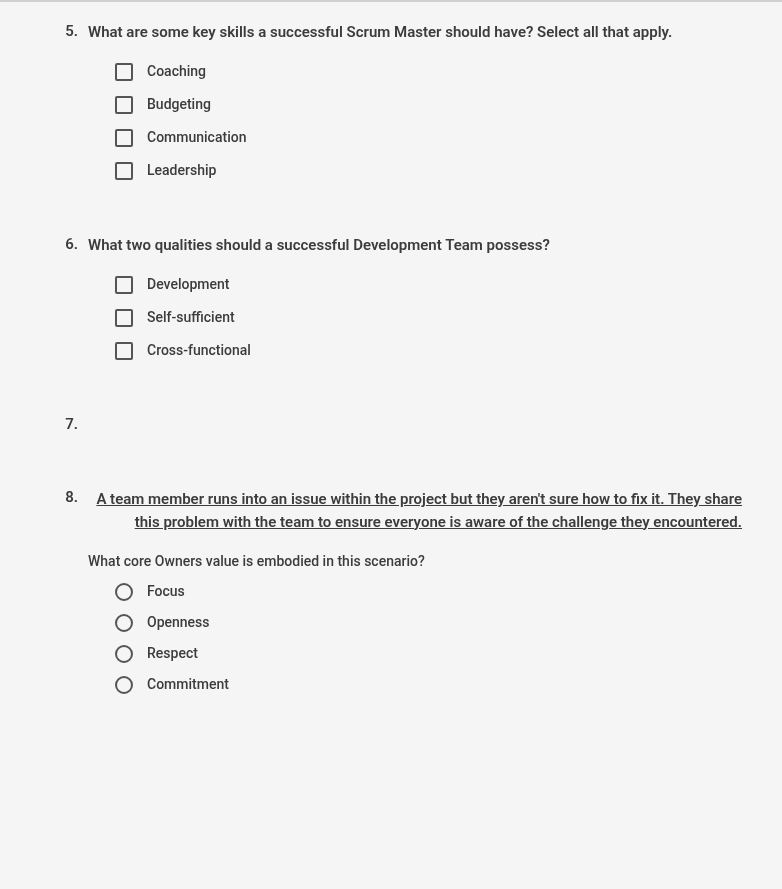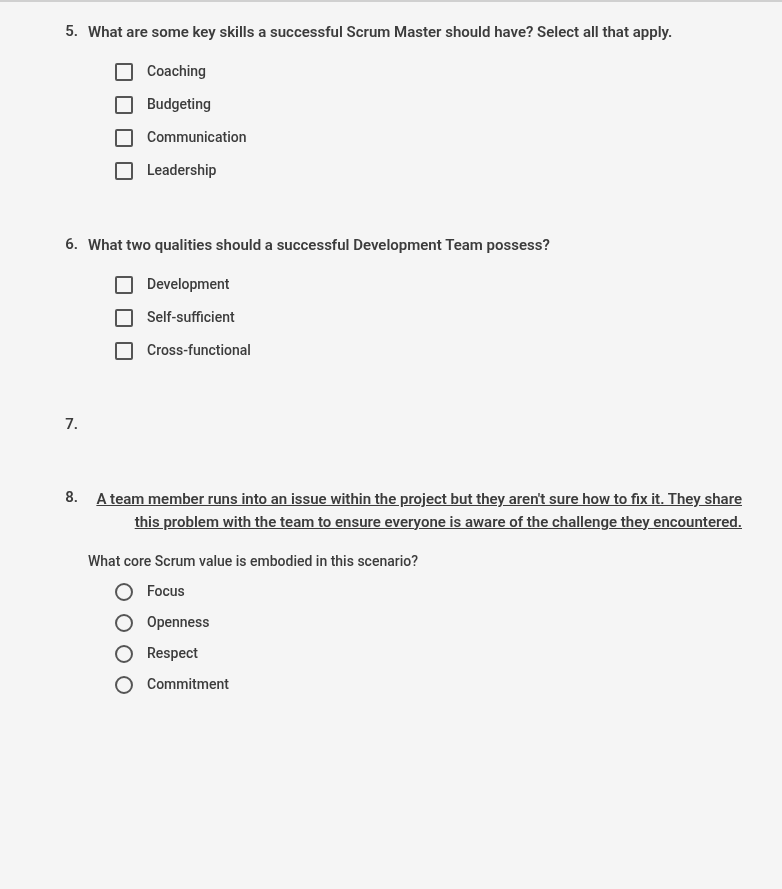--- a/index.html
+++ b/index.html
@@ -135,21 +135,21 @@
     <div class="q-header">
       <span class="q-num">7.</span>
     </div>
   </div>
 
   <div class="question q8">
     <div class="q-header">
       <span class="q-num">8.</span>
       <span class="q-text">A team member runs into an issue within the project but they aren't sure how to fix it. They share this problem with the team to ensure everyone is aware of the challenge they encountered.</span>
     </div>
-    <div class="q-subtext">What core Scrum value is embodied in this scenario?</div>
+    <div class="q-subtext">What core Owners value is embodied in this scenario?</div>
     <div class="options">
       <div class="option-row">
         <span class="radio-ctrl"></span>
         <span class="option-label">Focus</span>
       </div>
       <div class="option-row">
         <span class="radio-ctrl"></span>
         <span class="option-label">Openness</span>
       </div>
       <div class="option-row">

